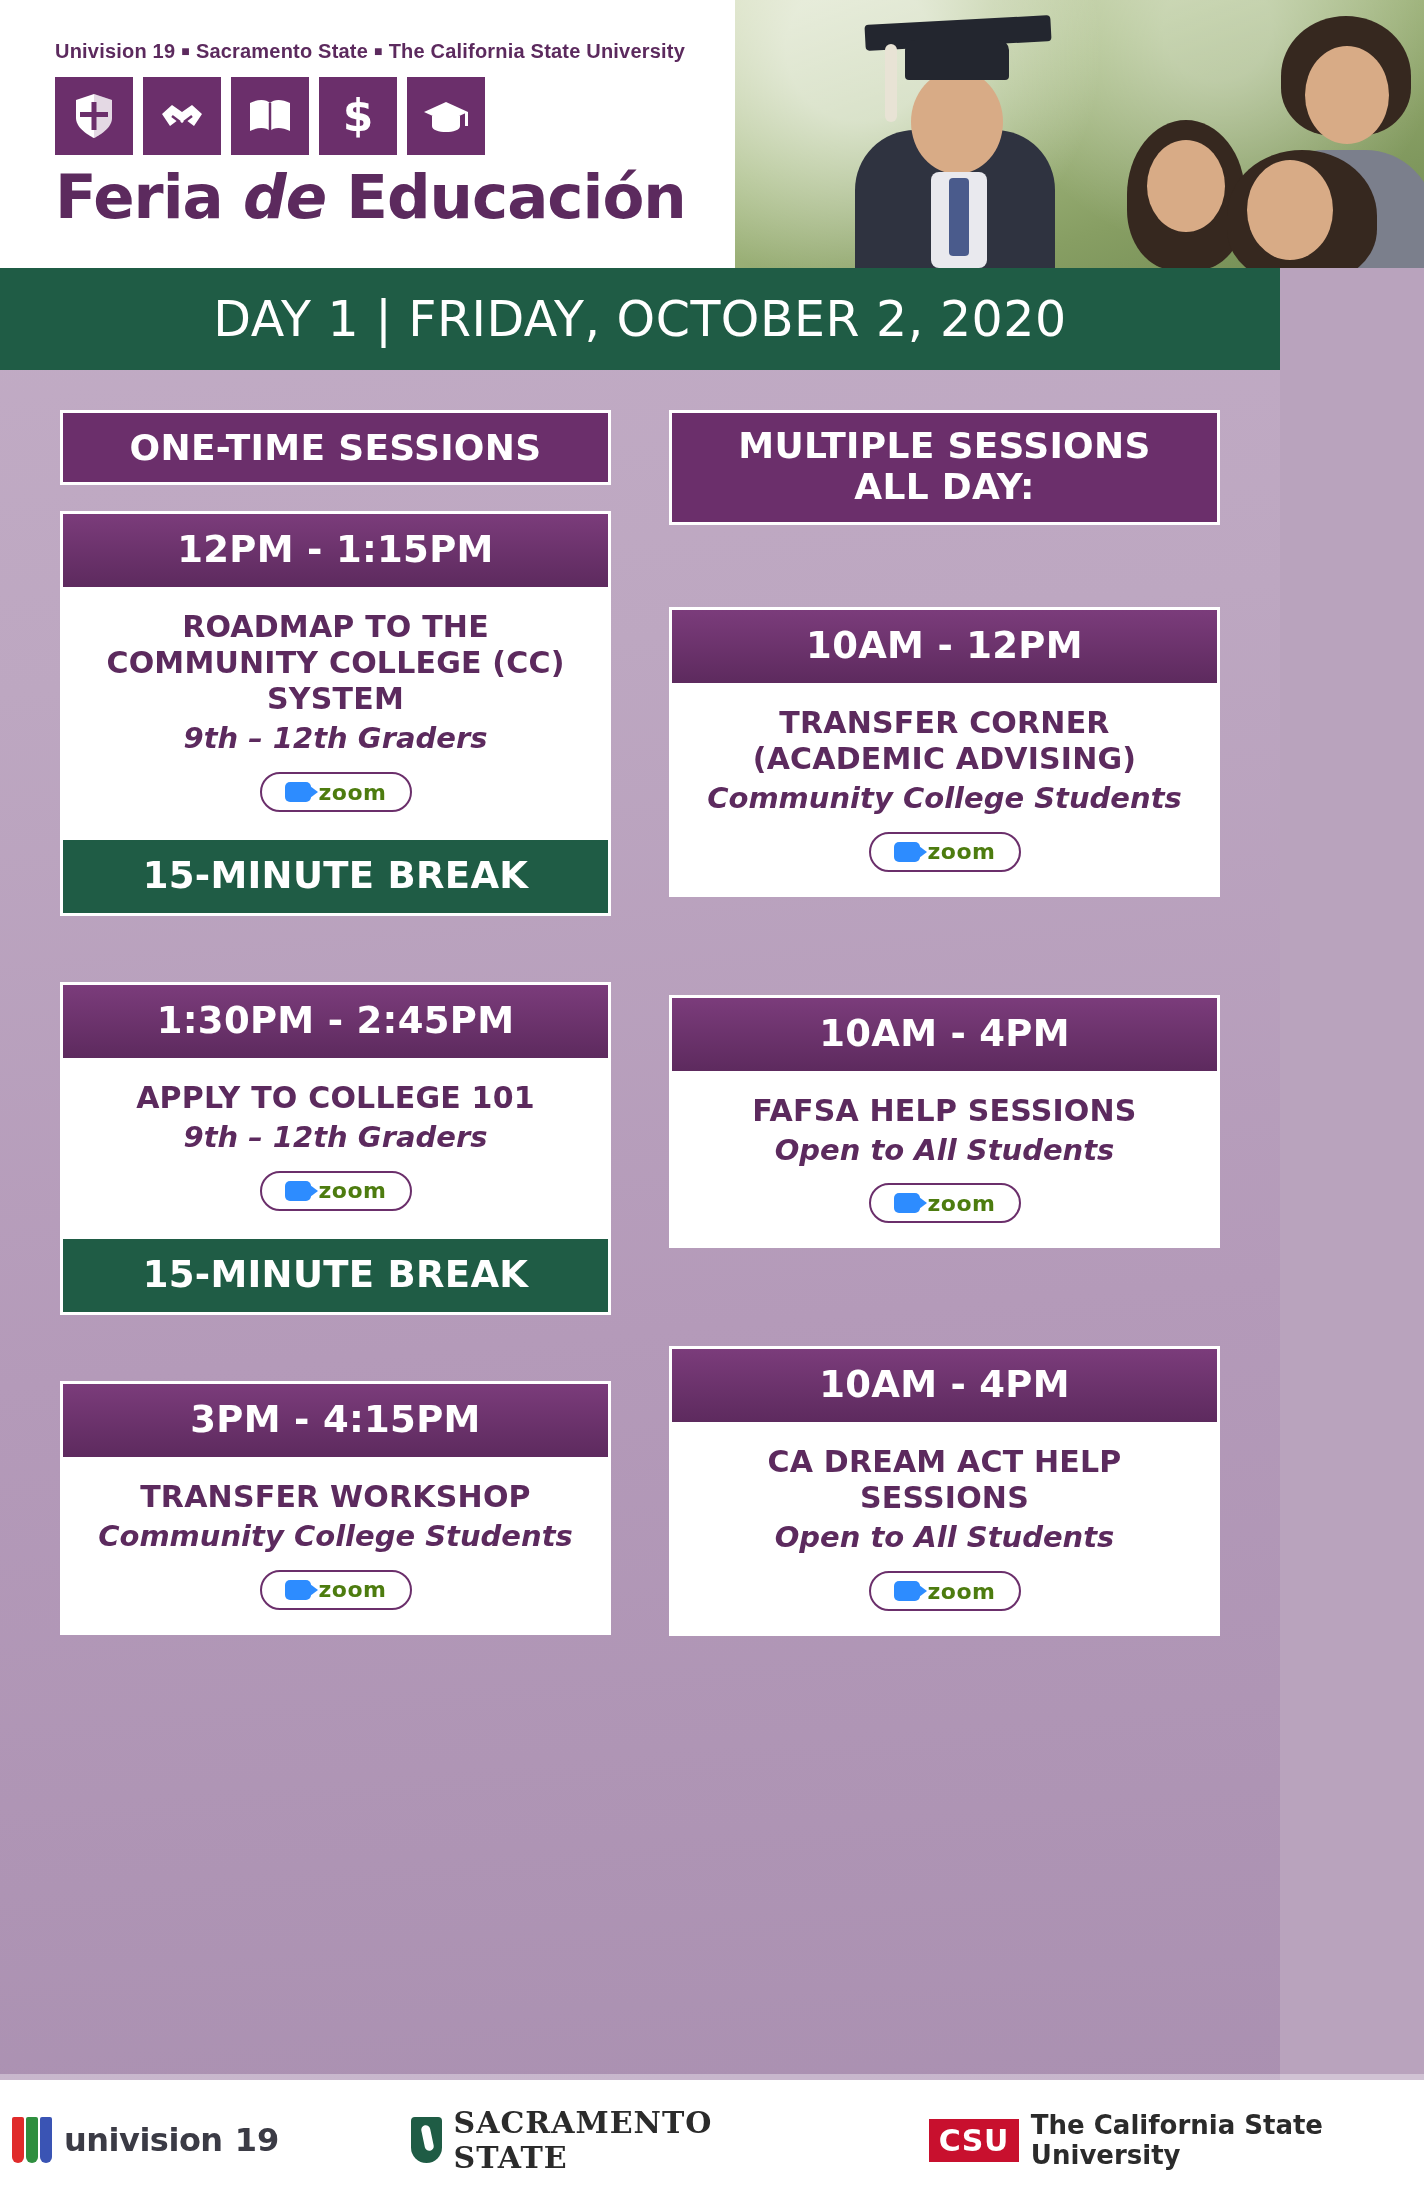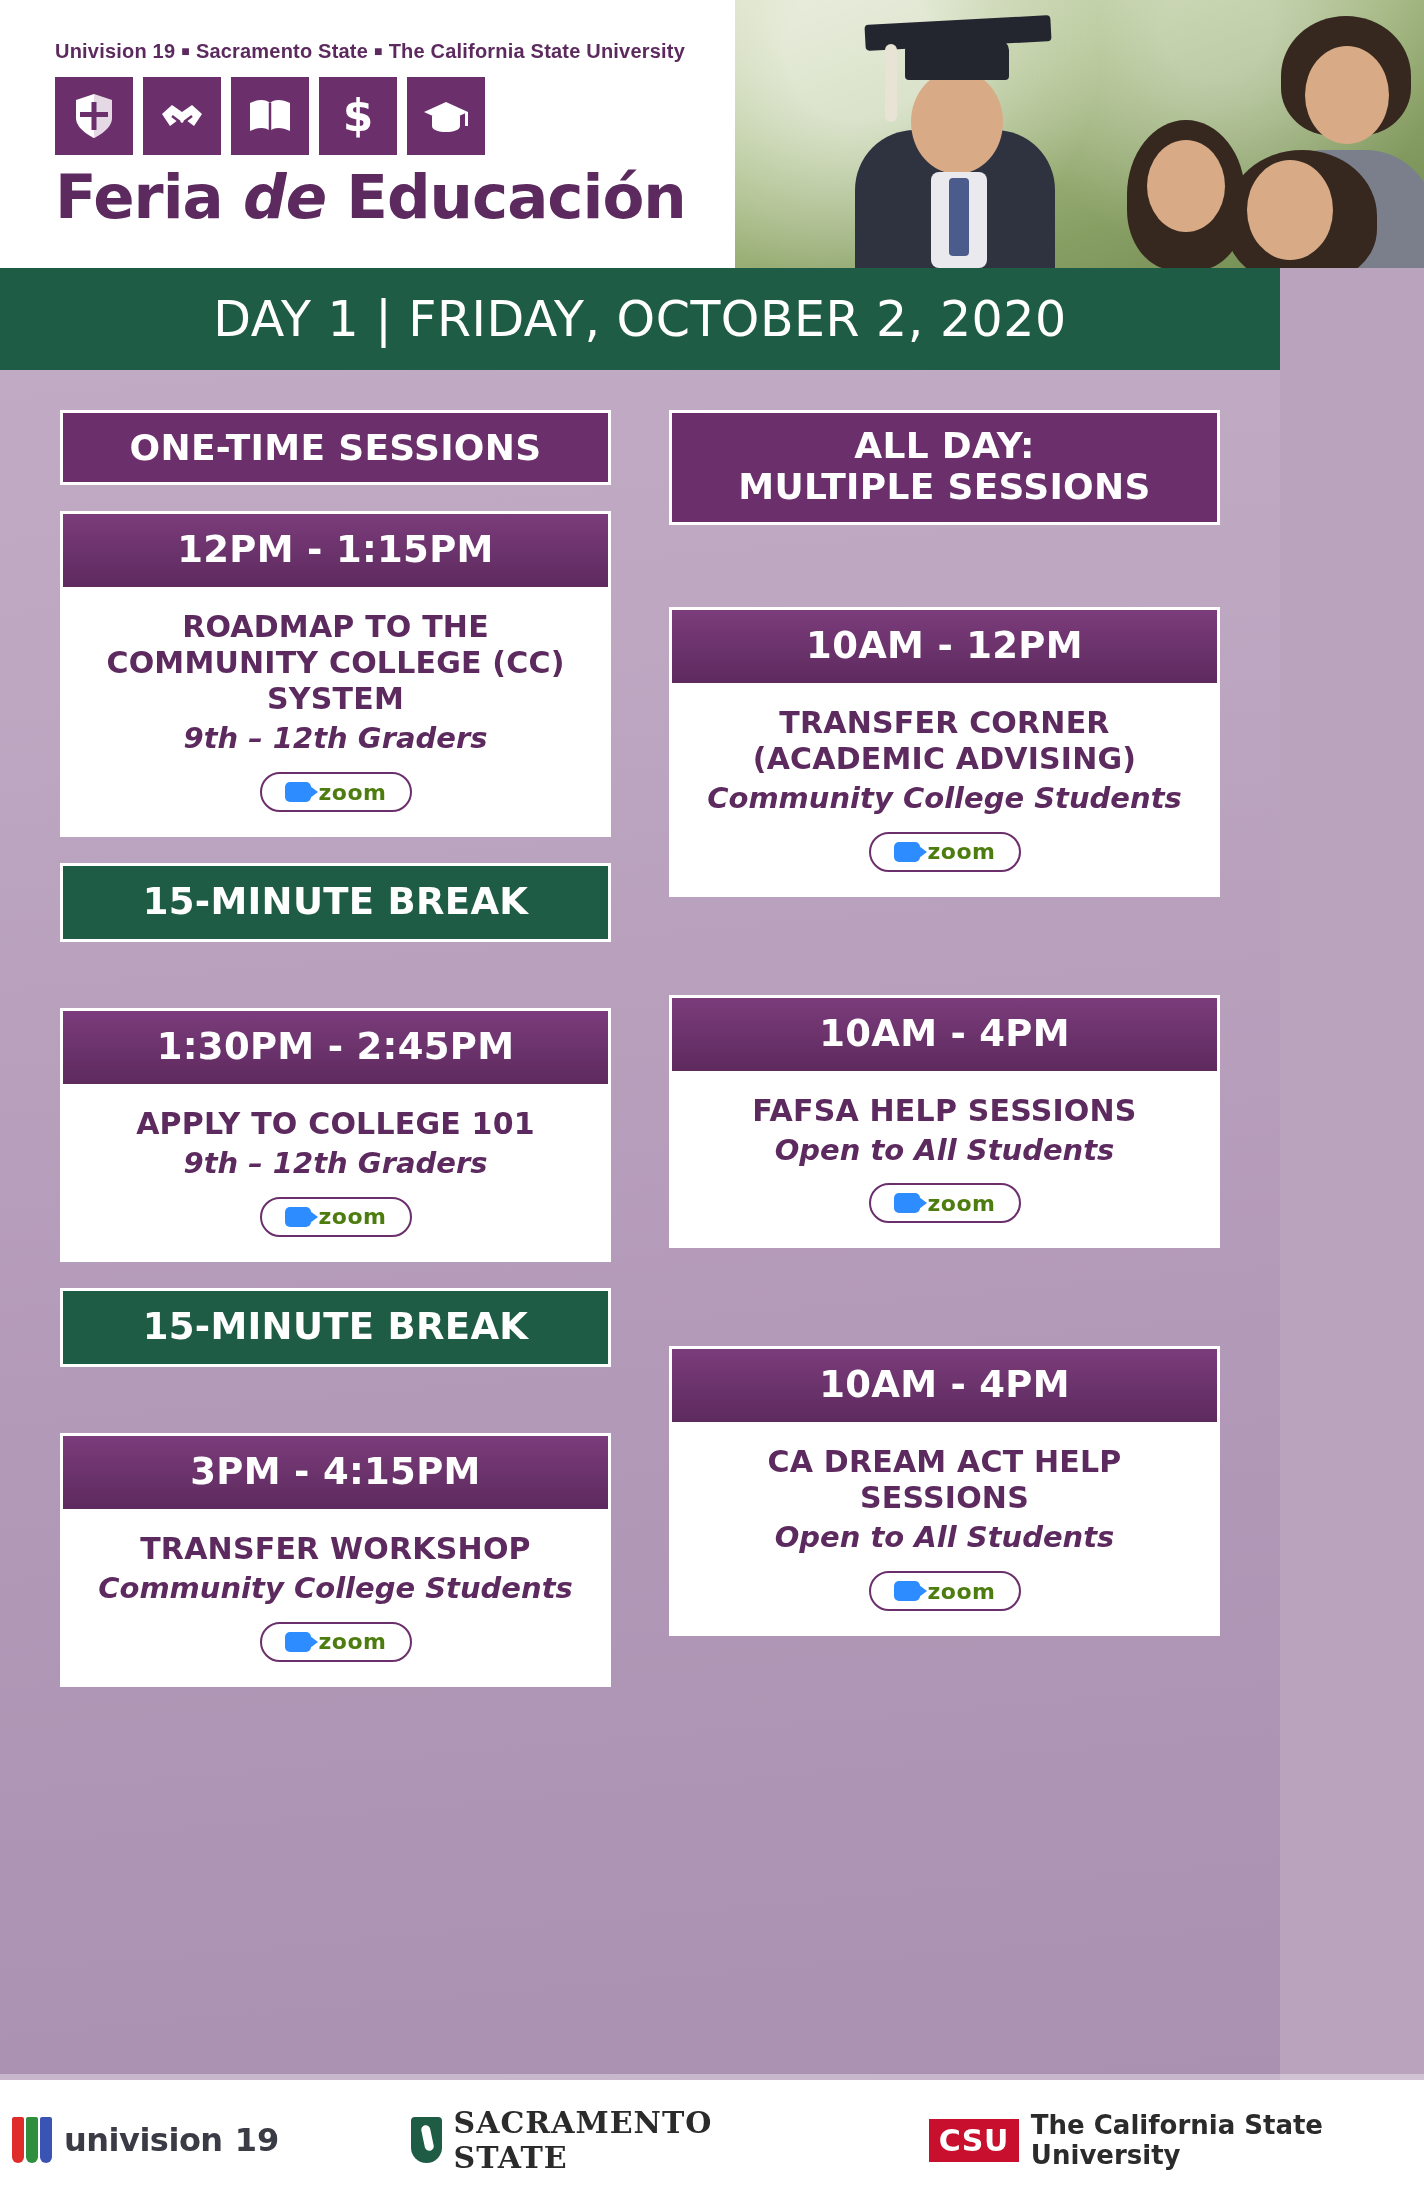--- a/index.html
+++ b/index.html
@@ -230,21 +230,20 @@
 
   .break {
     border: 3px solid #ffffff;
     background: #1f5c45;
     color: #ffffff;
     text-align: center;
     font-family: "DejaVu Sans", sans-serif;
     font-weight: bold;
     font-size: 37px;
     padding: 14px 8px 16px;
-    margin-top: 26px;
     letter-spacing: 0.3px;
     box-sizing: border-box;
   }
   .spacer-40 { height: 40px; }
   .spacer-56 { height: 56px; }
   .spacer-72 { height: 72px; }
 
   
   .footer {
     position: absolute;
@@ -469,22 +468,22 @@
               <span class="zoom-cam"></span>
               <span class="zoom-word">zoom</span>
             </div>
           </div>
         </div>
       </div>
     </div>
 
     <div class="col">
       <div class="col-head two-line">
+        <div>MULTIPLE SESSIONS</div>
         <div>ALL DAY:</div>
-        <div>MULTIPLE SESSIONS</div>
       </div>
 
       <div class="spacer-56"></div>
 
       <div class="card">
         <div class="card-time">10AM - 12PM</div>
         <div class="card-body">
           <div class="card-title">TRANSFER CORNER (ACADEMIC ADVISING)</div>
           <div class="card-aud">Community College Students</div>
           <div class="zoom-wrap">

